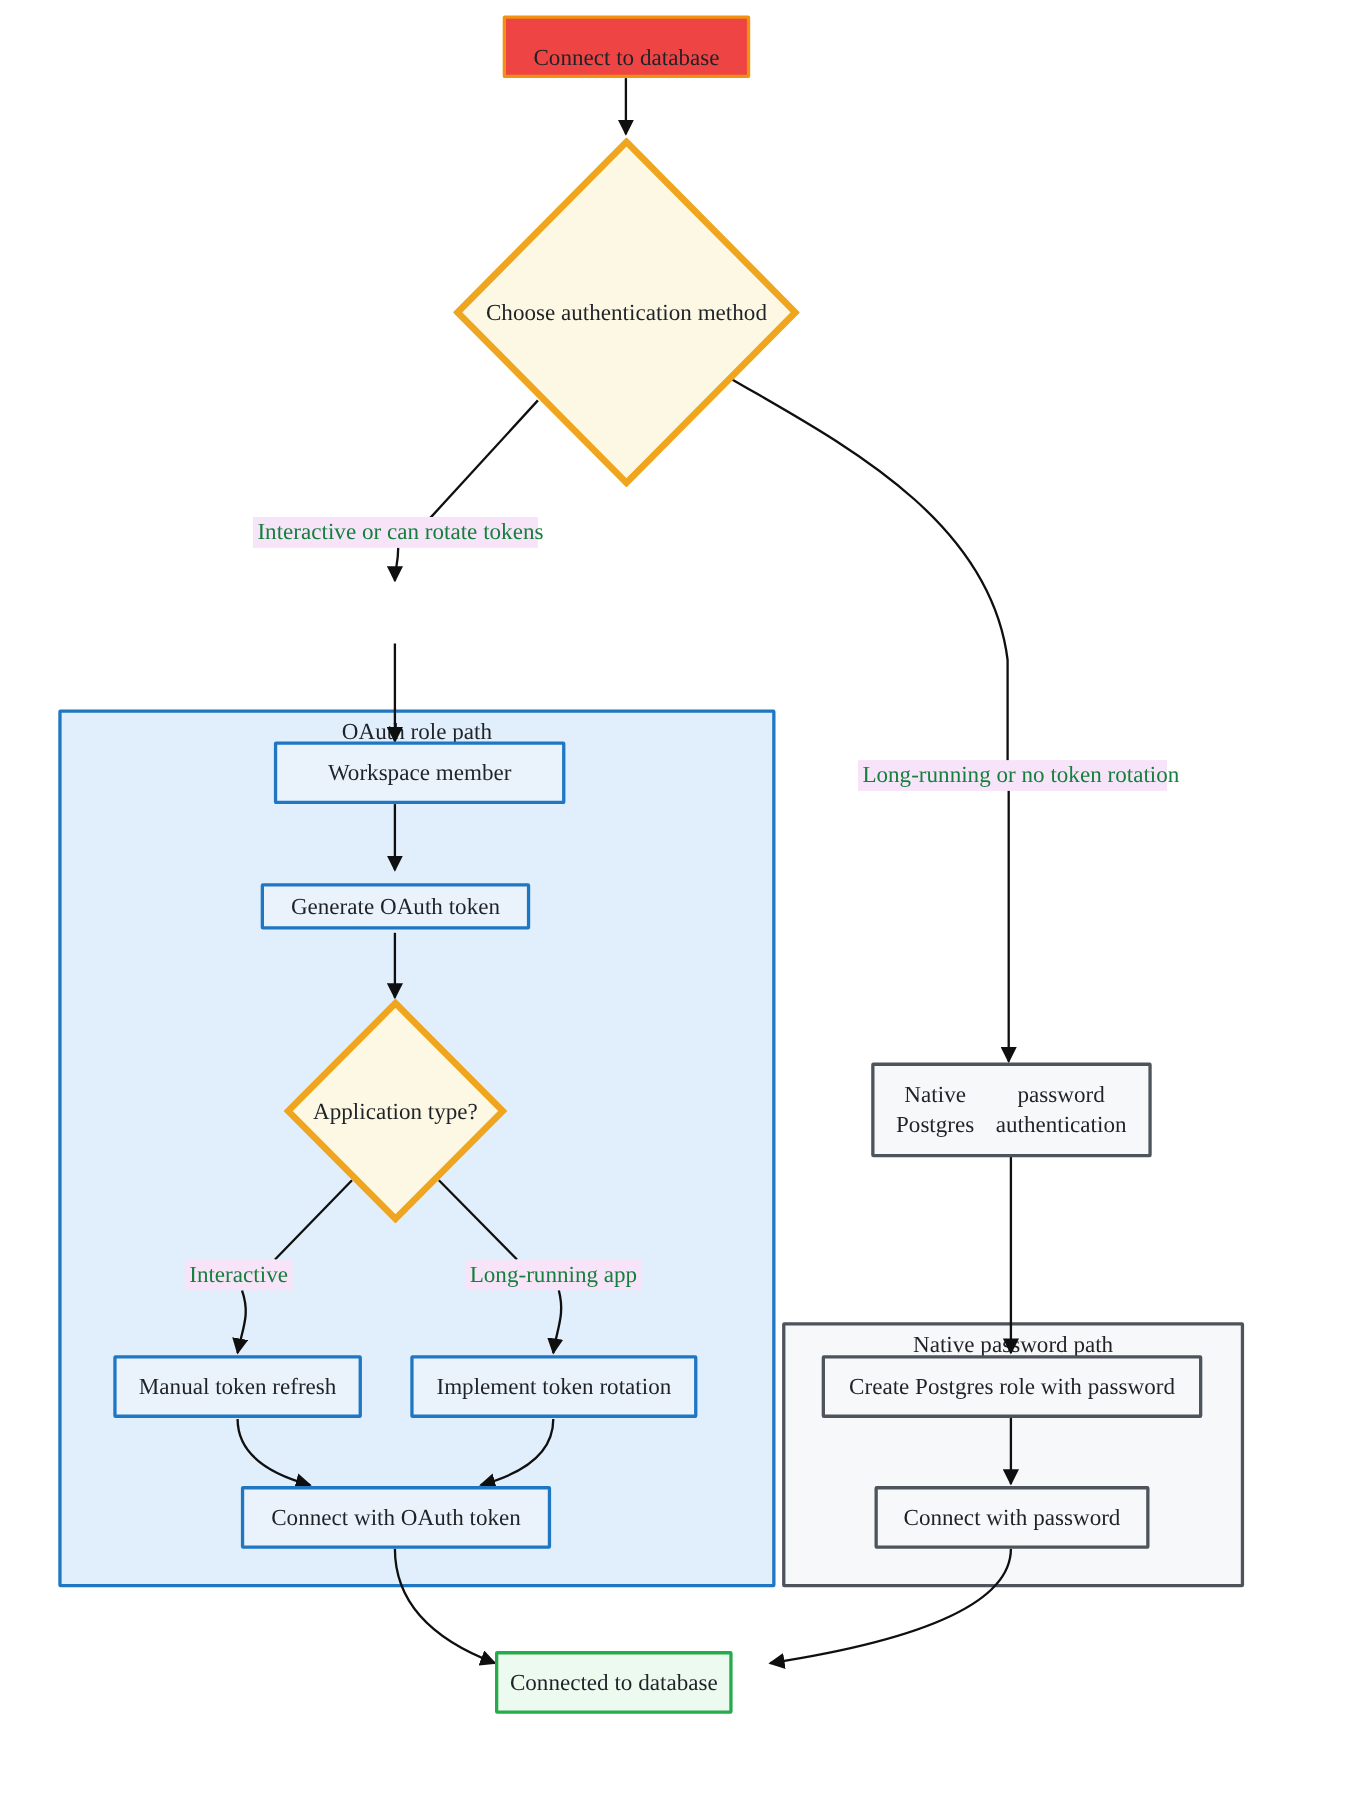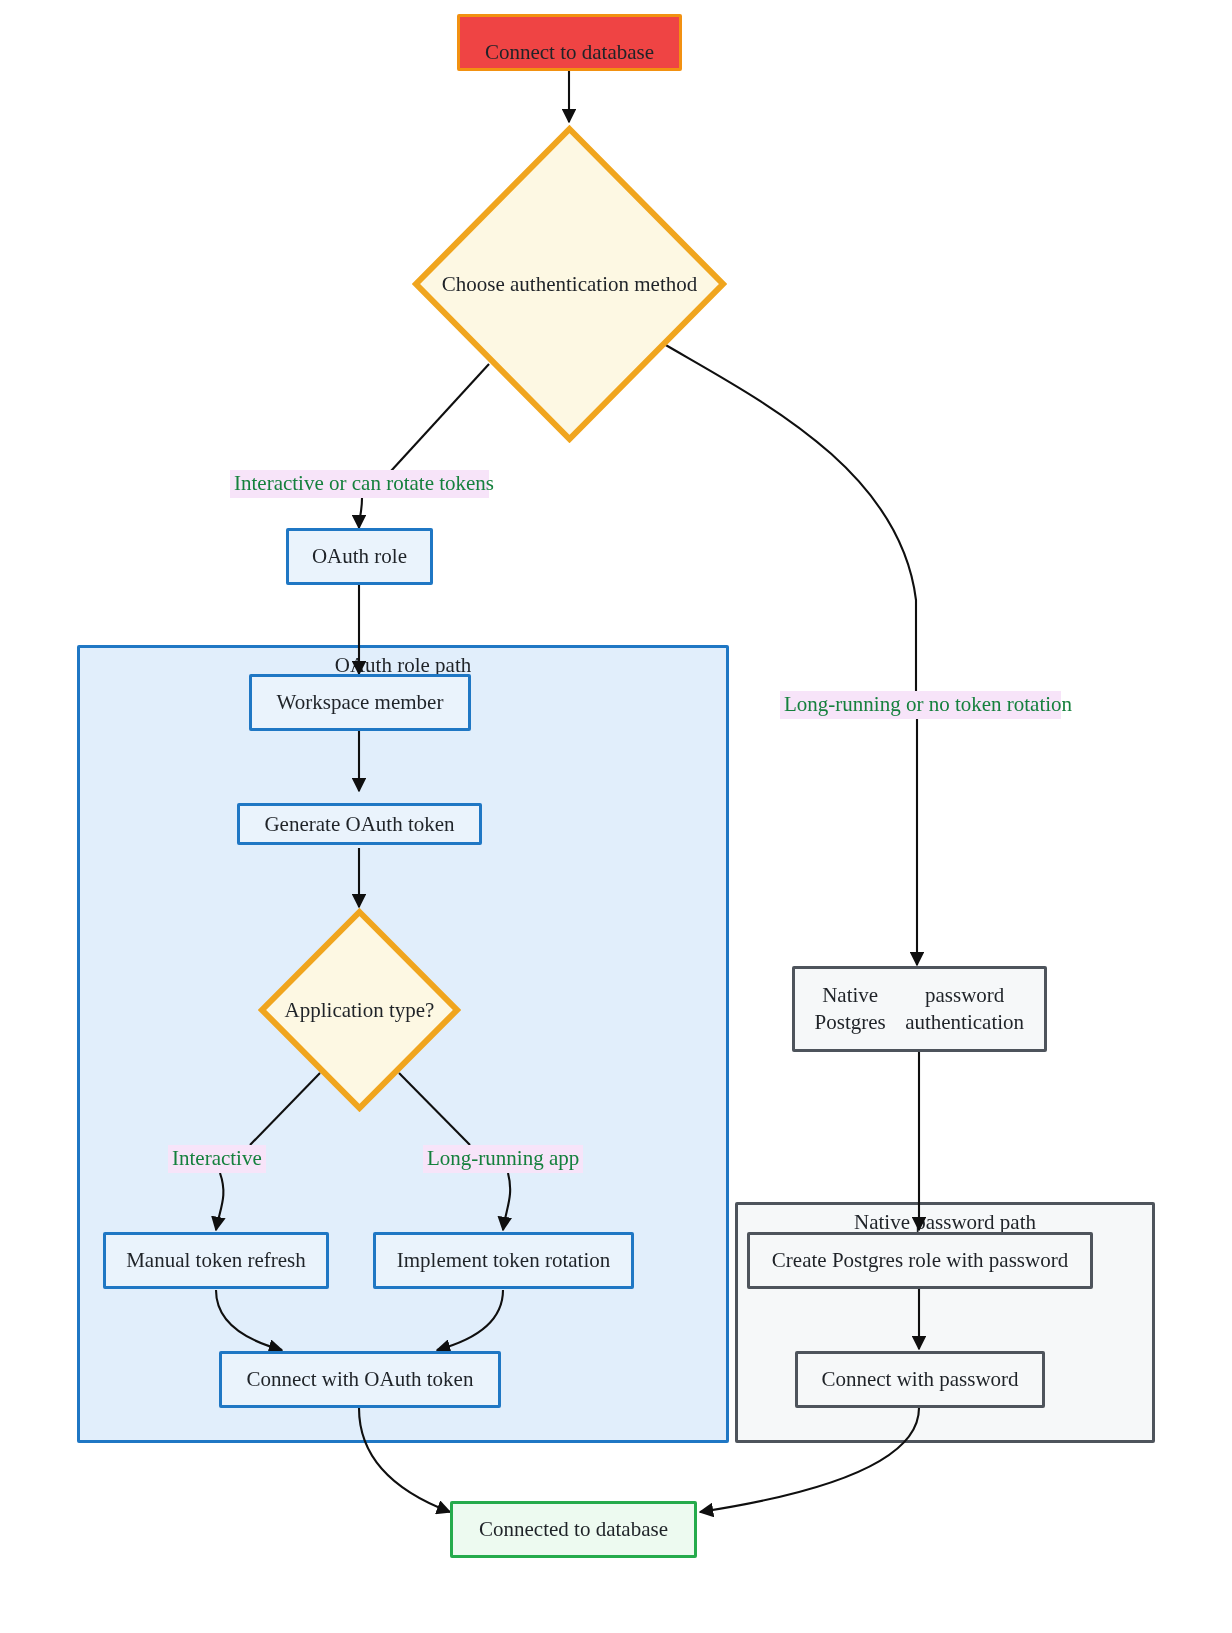--- a/index.html
+++ b/index.html
@@ -27,21 +27,20 @@
     pointer-events: none;
   }
 
   
   .subgraph {
     position: absolute;
     box-sizing: border-box;
     border-width: 3px;
     border-style: solid;
     border-radius: 2px;
-    margin-left: 24px;
   }
   .subgraph.oauth {
     border-color: #1f77c4;
     background: #e1eefb;
   }
   .subgraph.native {
     border-color: #4e545c;
     background: #f6f8f9;
   }
   .subgraph-title {
@@ -195,25 +194,22 @@
   </div>
 
   <div class="edge-label" style="left:230px; top:470px; width:259px; height:28px;">
     <span>Interactive or can rotate tokens</span>
   </div>
 
   <div class="edge-label" style="left:780px; top:691px; width:281px; height:28px;">
     <span>Long-running or no token rotation</span>
   </div>
 
-  <div class="node blue" style="left:286px; top:528px; width:147px; height:57px;">
-    <span>OAuth role</span>
-  </div>
-
-  <div class="node blue" style="left:249px; top:674px; width:222px; height:57px;">
+
+  <div class="node blue" style="left:249px; top:674px; width:265px; height:57px;">
     <span>Workspace member</span>
   </div>
 
   <div class="node blue" style="left:237px; top:791px; width:245px; height:42px;margin-top:12px;">
     <span>Generate OAuth token</span>
   </div>
 
   <div class="diamond-wrap" style="left:258px; top:908px; width:203px; height:204px;">
     <svg class="diamond-shape" width="203" height="204" viewBox="0 0 203 204">
       <polygon points="101.5,4 199,102 101.5,200 4,102" fill="#fdf8e3" stroke="#f0a51e" stroke-width="6"></polygon>
@@ -247,17 +243,17 @@
   </div>
 
   <div class="node gray" style="left:747px; top:1232px; width:346px; height:57px;">
     <span>Create Postgres role with password</span>
   </div>
 
   <div class="node gray" style="left:795px; top:1351px; width:250px; height:57px;">
     <span>Connect with password</span>
   </div>
 
-  <div class="node done" style="left:450px; top:1501px; width:247px; height:57px;">
+  <div class="node done" style="left:450px; top:1501px; width:216px; height:57px;">
     <span>Connected to database</span>
   </div>
 
 </div>
 
 </body></html>

